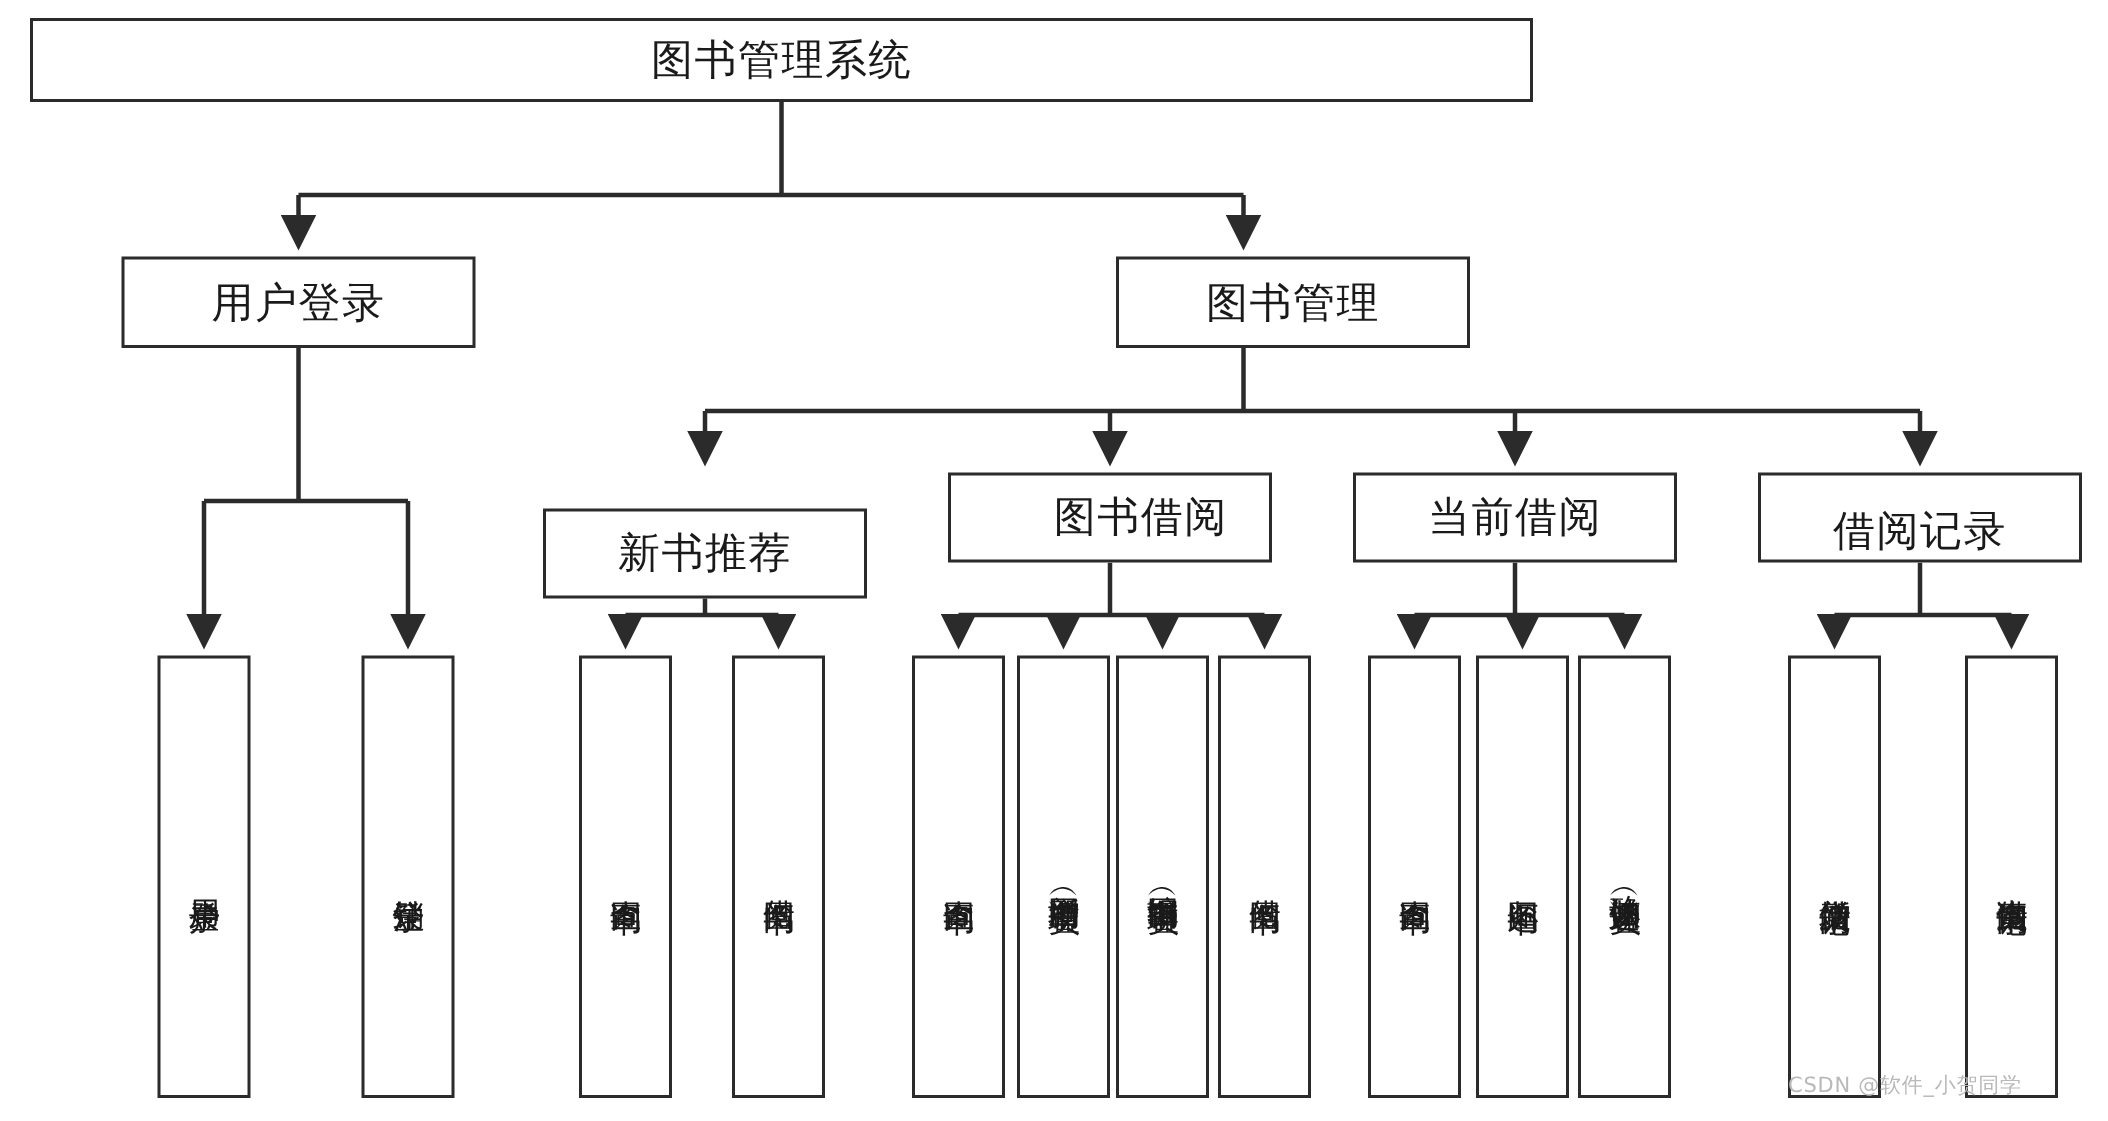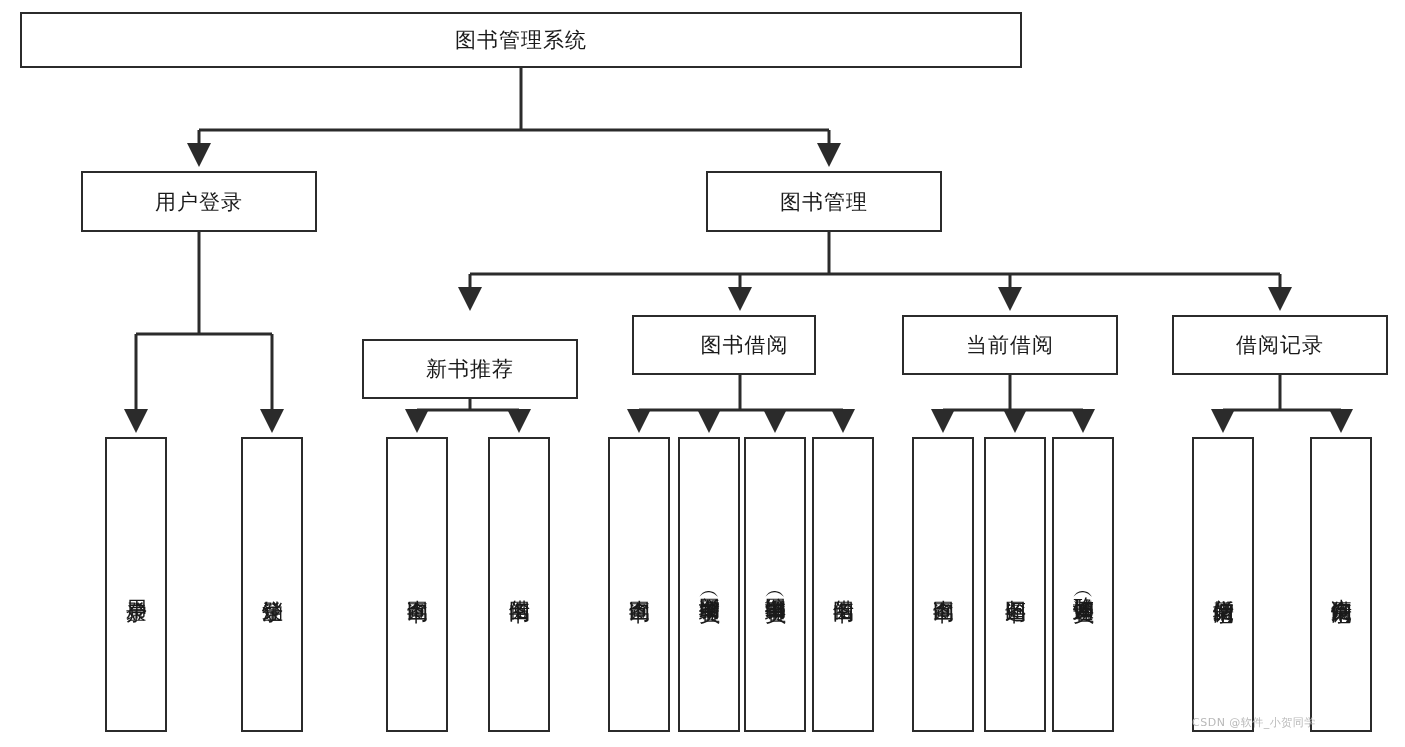--- a/index.html
+++ b/index.html
@@ -30,40 +30,40 @@
     position: absolute;
     box-sizing: border-box;
     background: #ffffff;
     border: 2px solid #2b2b2b;
     display: flex;
     align-items: center;
     justify-content: center;
     color: #1a1a1a;
   }
   .node.h {
-    font-size: 21px;
+    font-size: 28px;
     letter-spacing: 1px;
   }
   .node.v {
     writing-mode: vertical-rl;
     text-orientation: upright;
     font-size: 21px;
     line-height: 1.18;
     letter-spacing: 1px;
     padding: 4px 0;
     text-align: center;
   }
   .node.v .vlabel {
     writing-mode: vertical-rl;
     text-orientation: upright;
     display: block;
   }
   .watermark {
     position: absolute;
-    font-size: 11px;
+    font-size: 14px;
     color: #b9b9b9;
     white-space: nowrap;
     letter-spacing: 0.5px;
     user-select: none;
   }
 </style>
 </head>
 <body>
 
 <div id="canvas">
@@ -121,34 +121,34 @@
     </g>
   </svg>
 
   <div class="node h" style="left:20px; top:12px; width:1002px; height:56px;">
     <span>图书管理系统</span>
   </div>
 
   <div class="node h" style="left:81px; top:171px; width:236px; height:61px;">
     <span>用户登录</span>
   </div>
-  <div class="node h" style="left:706px; top:171px; width:236px; height:61px;">
+  <div class="node h" style="left:744px; top:171px; width:236px; height:61px;">
     <span>图书管理</span>
   </div>
 
   <div class="node h" style="left:362px; top:315px; width:216px; height:60px;margin-top:24px;">
     <span>新书推荐</span>
   </div>
-  <div class="node h" style="left:632px; top:315px; width:184px; height:60px;padding-left:41px;">
+  <div class="node h" style="left:632px; top:315px; width:216px; height:60px;padding-left:41px;">
     <span>图书借阅</span>
   </div>
   <div class="node h" style="left:902px; top:315px; width:216px; height:60px;justify-content:center;">
     <span>当前借阅</span>
   </div>
-  <div class="node h" style="left:1172px; top:315px; width:216px; height:60px;">
+  <div class="node h" style="left:1172px; top:315px; width:216px; height:60px;align-items:flex-end;">
     <span>借阅记录</span>
   </div>
 
   <div class="node v" style="left:105px; top:437px; width:62px; height:295px;">
     <span class="vlabel">用户登录</span>
   </div>
   <div class="node v" style="left:241px; top:437px; width:62px; height:295px;">
     <span class="vlabel">注销登录</span>
   </div>
   <div class="node v" style="left:386px; top:437px; width:62px; height:295px;">

